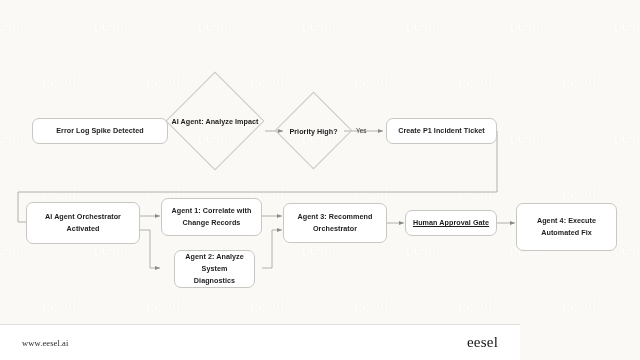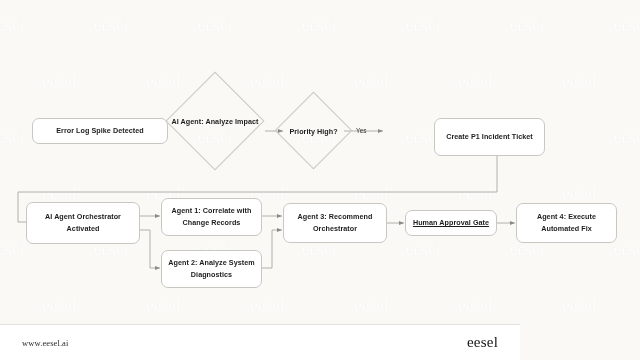--- a/index.html
+++ b/index.html
@@ -174,33 +174,33 @@
       <div class="diamond-label">Priority High?</div>
     </div>
 
     <div class="diamond-wrap" style="left:180px; top:86px; width:70px; height:70px;">
       <div class="diamond-shape"></div>
       <div class="diamond-label">AI Agent: Analyze Impact</div>
     </div>
 
     <span class="edge-label" style="left:356px; top:127px;">Yes</span>
 
-    <div class="node" style="left:386px; top:118px; width:111px; height:38px;margin-left:48px;">Create P1 Incident Ticket</div>
+    <div class="node" style="left:386px; top:118px; width:111px; height:26px;">Create P1 Incident Ticket</div>
 
     <div class="node" style="left:26px; top:202px; width:114px; height:42px;">AI Agent Orchestrator Activated</div>
 
     <div class="node" style="left:161px; top:198px; width:101px; height:38px;">Agent 1: Correlate with Change Records</div>
 
-    <div class="node" style="left:161px; top:250px; width:101px; height:38px;">Agent 2: Analyze System Diagnostics</div>
+    <div class="node" style="left:174px; top:250px; width:81px; height:38px;">Agent 2: Analyze System Diagnostics</div>
 
     <div class="node" style="left:283px; top:203px; width:104px; height:40px;">Agent 3: Recommend Orchestrator</div>
 
     <div class="node" style="left:405px; top:210px; width:92px; height:26px;text-decoration:underline;">Human Approval Gate</div>
 
-    <div class="node" style="left:516px; top:203px; width:101px; height:40px;">Agent 4: Execute Automated Fix</div>
+    <div class="node" style="left:516px; top:203px; width:101px; height:48px;">Agent 4: Execute Automated Fix</div>
 
   </div>
 </div>
 
 <div id="footer">
   <span id="footer-url">www.eesel.ai</span>
   <span id="footer-logo">eesel</span>
 </div>
 
 </body></html>

